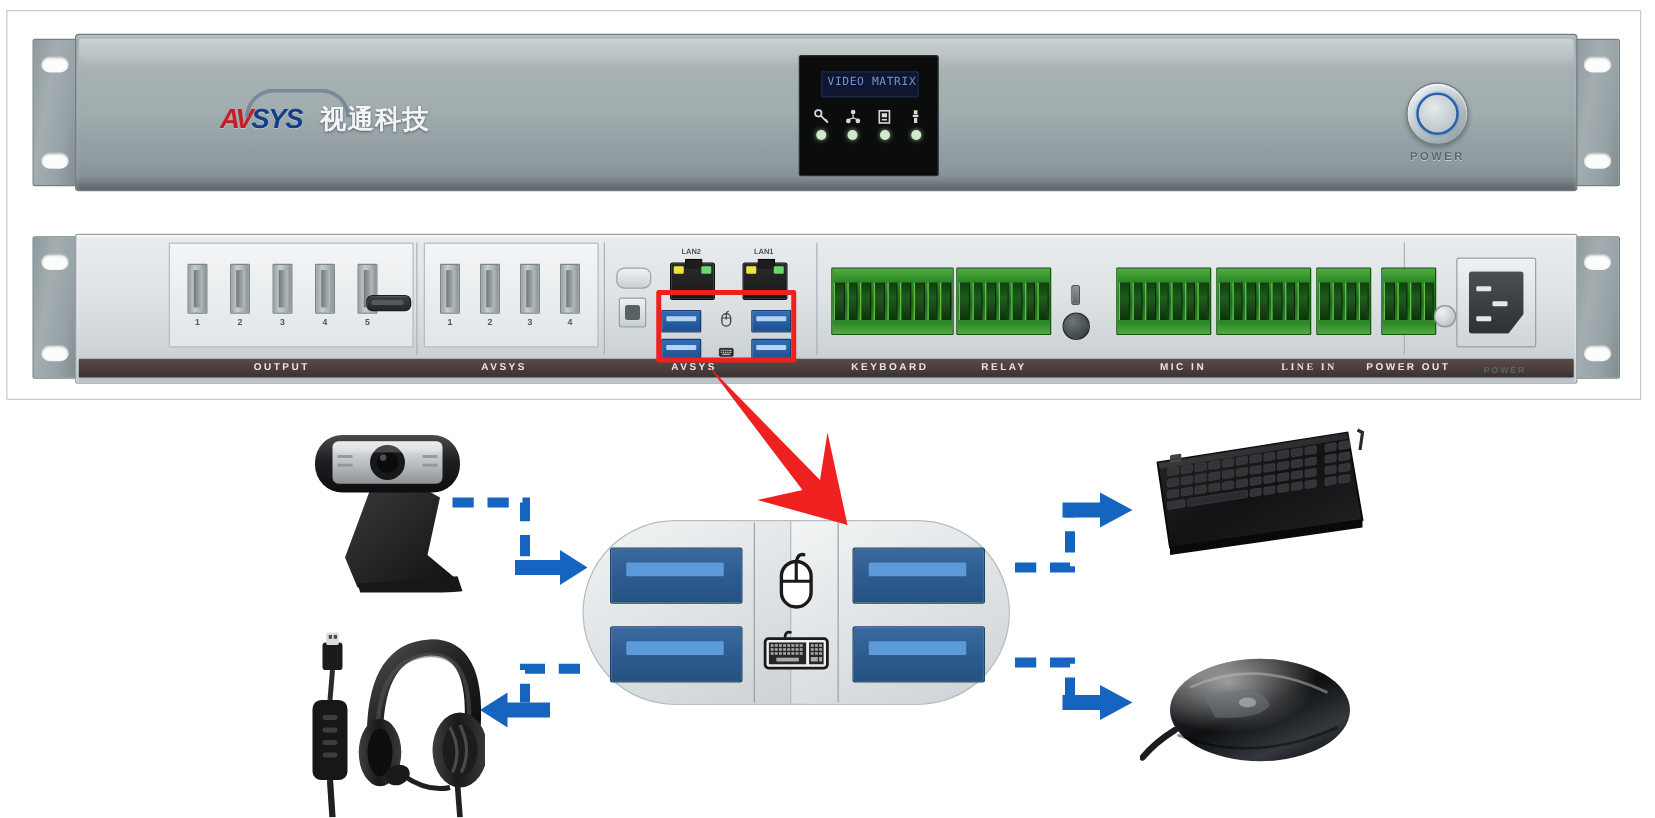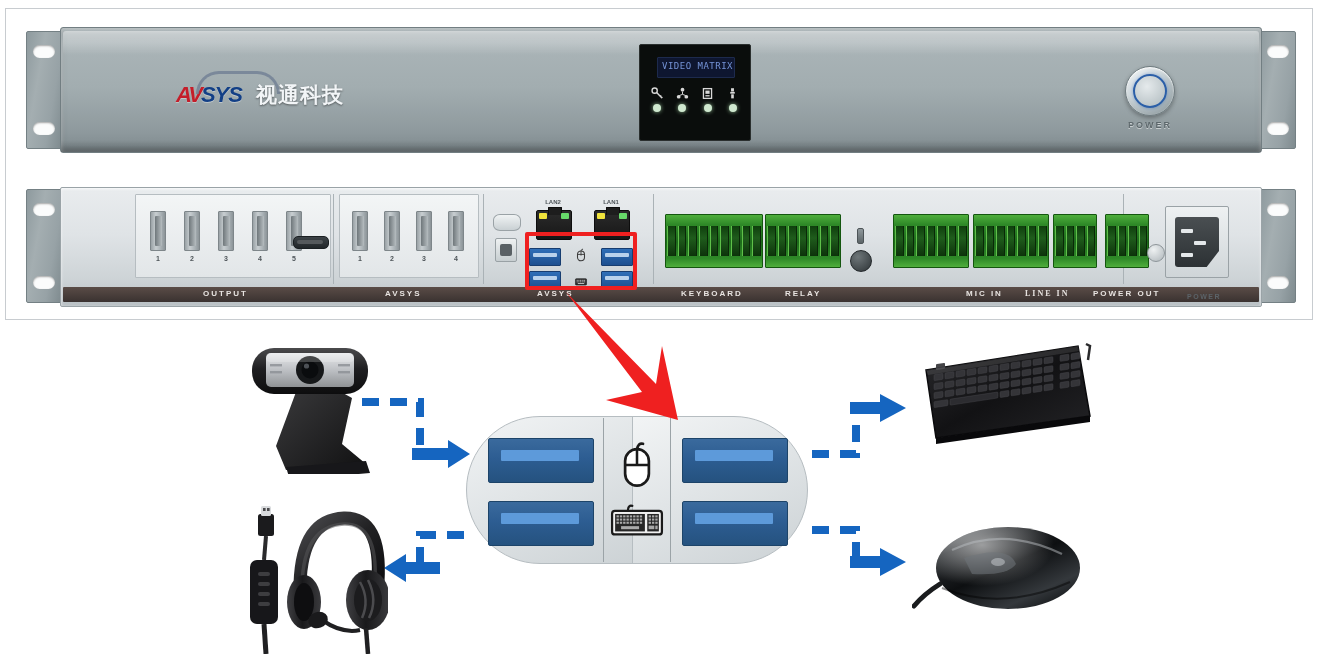--- a/index.html
+++ b/index.html
@@ -531,21 +531,21 @@
             </div>
           </div>
         </div>
 
         <div id="rear-bottom-bar">
           <div class="bar-label" style="left:140px;">OUTPUT</div>
           <div class="bar-label" style="left:322px;">AVSYS</div>
           <div class="bar-label" style="left:474px;">AVSYS</div>
           <div class="bar-label" style="left:618px;">KEYBOARD</div>
           <div class="bar-label" style="left:722px;">RELAY</div>
-          <div class="bar-label" style="left:888px;padding-left:15px;">MIC IN</div>
+          <div class="bar-label" style="left:850px;padding-left:15px;">MIC IN</div>
           <div class="bar-label" style="left:962px;font-family:Liberation Serif, serif;">LINE IN</div>
           <div class="bar-label" style="left:1030px;">POWER OUT</div>
         </div>
         <div style="position:absolute;right:40px;bottom:6px;font-size:7px;color:#5b6368;letter-spacing:1.5px;font-weight:bold;">POWER</div>
 
       </div>
     </div>
 
     <div id="usb-highlight"></div>
 

